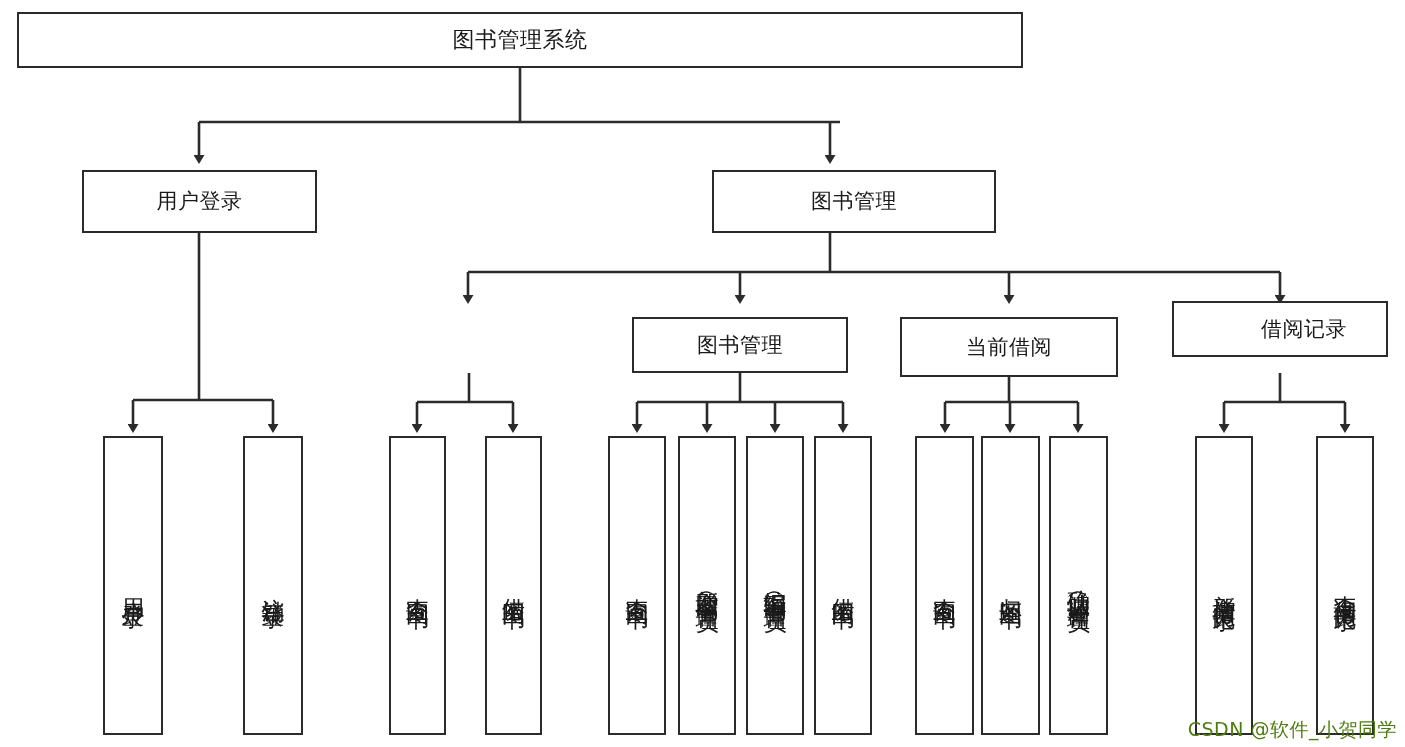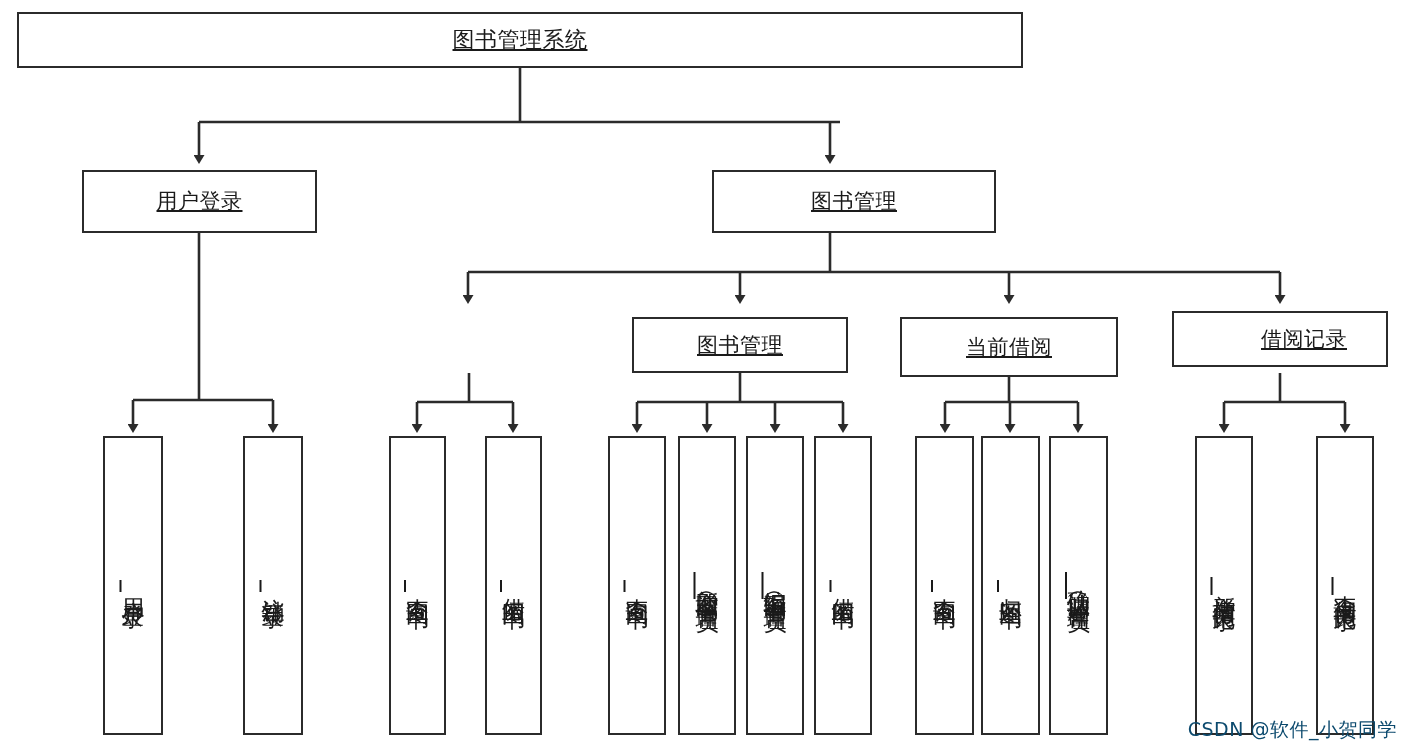--- a/index.html
+++ b/index.html
@@ -30,21 +30,20 @@
     position: absolute;
     box-sizing: border-box;
     background: #ffffff;
     border: 2px solid #2b2b2b;
     display: flex;
     align-items: center;
     justify-content: center;
     color: #1a1a1a;
     text-align: right;
     line-height: 1.18;
-    text-decoration: underline;
   }
   .node.h {
     font-size: 21px;
     letter-spacing: 0.5px;
   }
   .node.root {
     font-size: 22px;
   }
   
   .node.v {
@@ -59,21 +58,21 @@
     letter-spacing: 3px;
     line-height: 1;
     white-space: nowrap;
     display: block;
   }
   .watermark {
     position: absolute;
     right: 8px;
     bottom: 4px;
     font-size: 19px;
-    color: #0c4a6e;
+    color: #4d7c0f;
     white-space: nowrap;
     letter-spacing: 0.5px;
   }
 </style>
 </head>
 <body>
 
 <div id="canvas">
 
   <svg id="wires" viewBox="0 0 1405 747" xmlns="http://www.w3.org/2000/svg">
@@ -139,21 +138,21 @@
   <div class="node h" style="left:712px; top:170px; width:284px; height:63px;">
     <span>图书管理</span>
   </div>
 
   <div class="node h" style="left:632px; top:317px; width:216px; height:56px;">
     <span>图书管理</span>
   </div>
   <div class="node h" style="left:900px; top:317px; width:218px; height:60px;">
     <span>当前借阅</span>
   </div>
-  <div class="node h" style="left:1172px; top:311px; width:216px; height:56px;padding-left:48px;">
+  <div class="node h" style="left:1172px; top:301px; width:216px; height:56px;padding-left:48px;">
     <span>借阅记录</span>
   </div>
 
   <div class="node v" style="left:103px; top:436px; width:60px; height:299px;">
     <span class="vtext">用户登录</span>
   </div>
   <div class="node v" style="left:243px; top:436px; width:60px; height:299px;">
     <span class="vtext">注销登录</span>
   </div>
 

